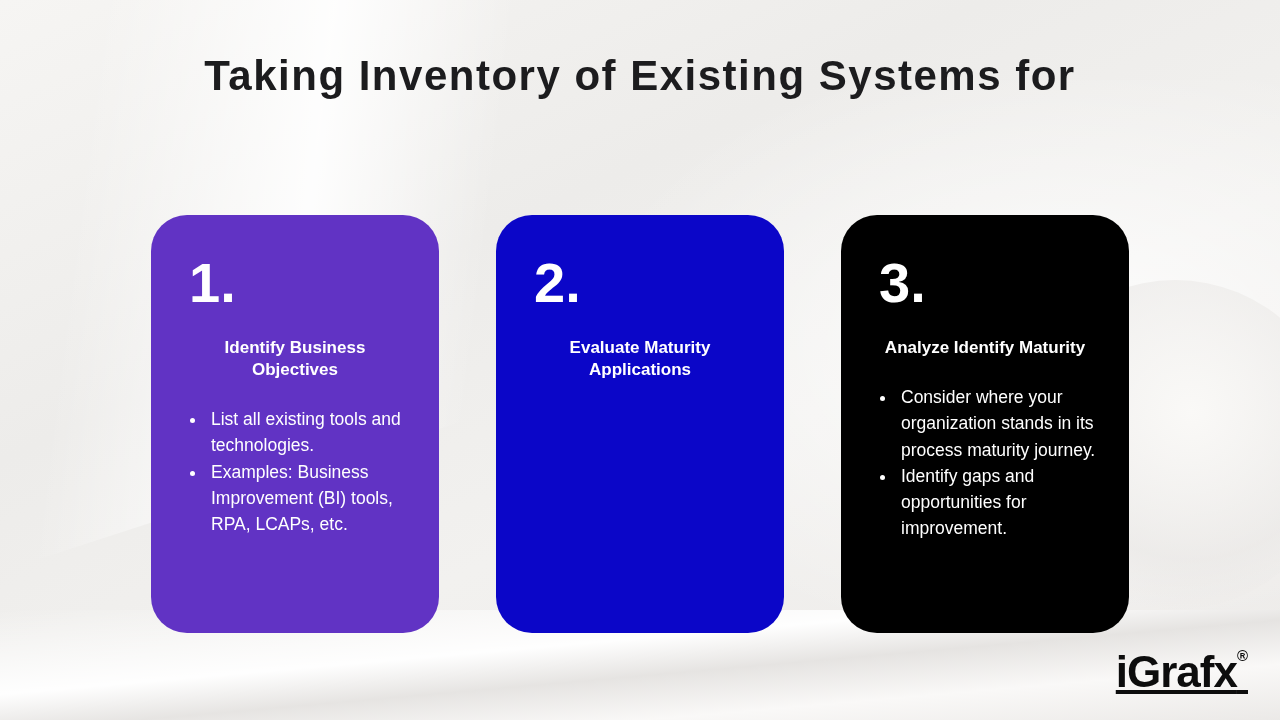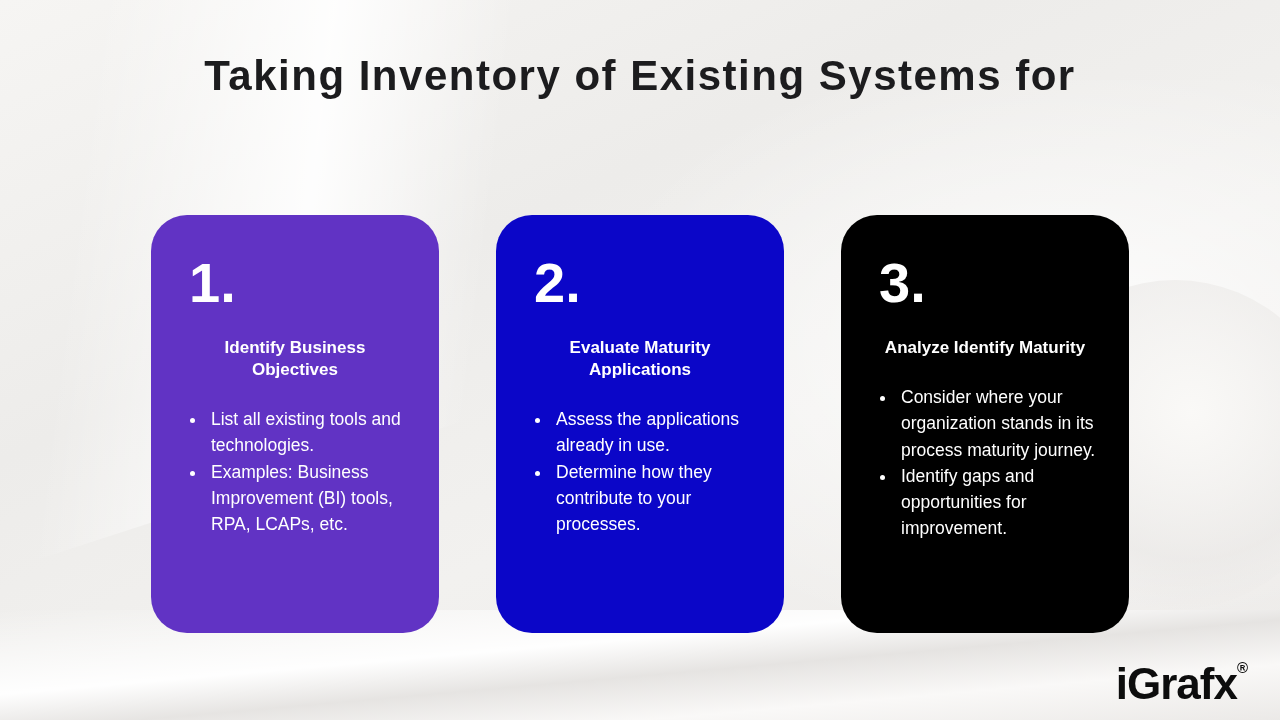--- a/index.html
+++ b/index.html
@@ -100,26 +100,27 @@
     font-size: 17.5px;
     line-height: 1.5;
   }
   .card-bullets li {
     padding-left: 4px;
   }
 
   .logo {
     position: absolute;
     right: 32px;
-    bottom: 14px;
+    bottom: 26px;
     color: #0d0d0d;
     font-weight: bold;
     font-size: 44px;
     letter-spacing: -1px;
     line-height: 1;
+    text-decoration: underline;
   }
   .logo .reg {
     font-size: 15px;
     font-weight: bold;
     vertical-align: top;
     position: relative;
     top: -2px;
     letter-spacing: 0;
   }
 </style>
@@ -144,24 +145,20 @@
       <div class="card-heading">Identify Business Objectives</div>
       <ul class="card-bullets">
         <li>List all existing tools and technologies.</li>
         <li>Examples: Business Improvement (BI) tools, RPA, LCAPs, etc.</li>
       </ul>
     </div>
 
     <div class="card" style="background-color: rgb(11, 6, 200);">
       <div class="card-number">2.</div>
       <div class="card-heading">Evaluate Maturity Applications</div>
-      <ul class="card-bullets">
-        <li>Assess the applications already in use.</li>
-        <li>Determine how they contribute to your processes.</li>
-      </ul>
     </div>
 
     <div class="card" style="background-color: rgb(0, 0, 0);">
       <div class="card-number">3.</div>
       <div class="card-heading">Analyze Identify Maturity</div>
       <ul class="card-bullets">
         <li>Consider where your organization stands in its process maturity journey.</li>
         <li>Identify gaps and opportunities for improvement.</li>
       </ul>
     </div>

